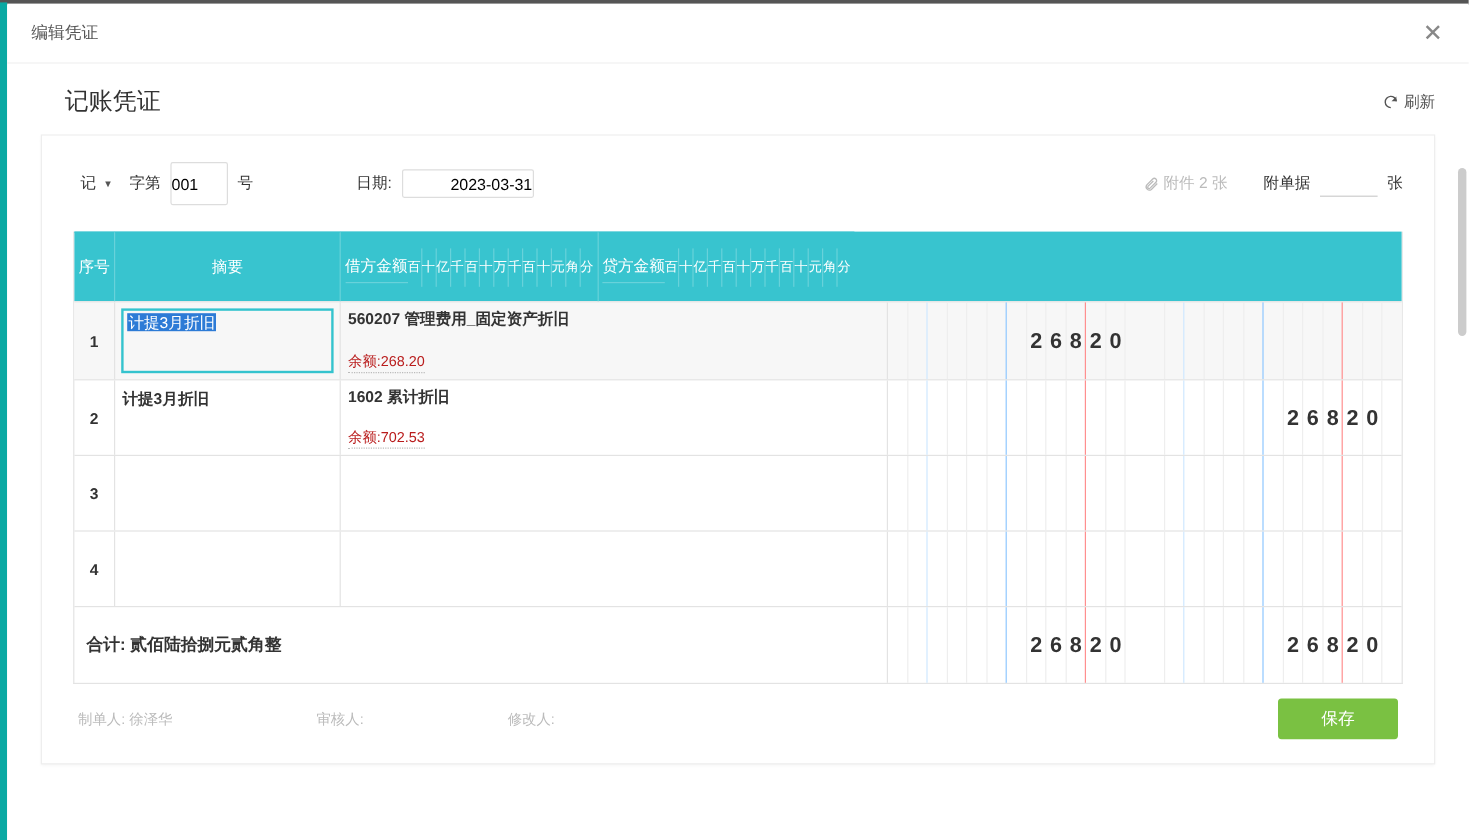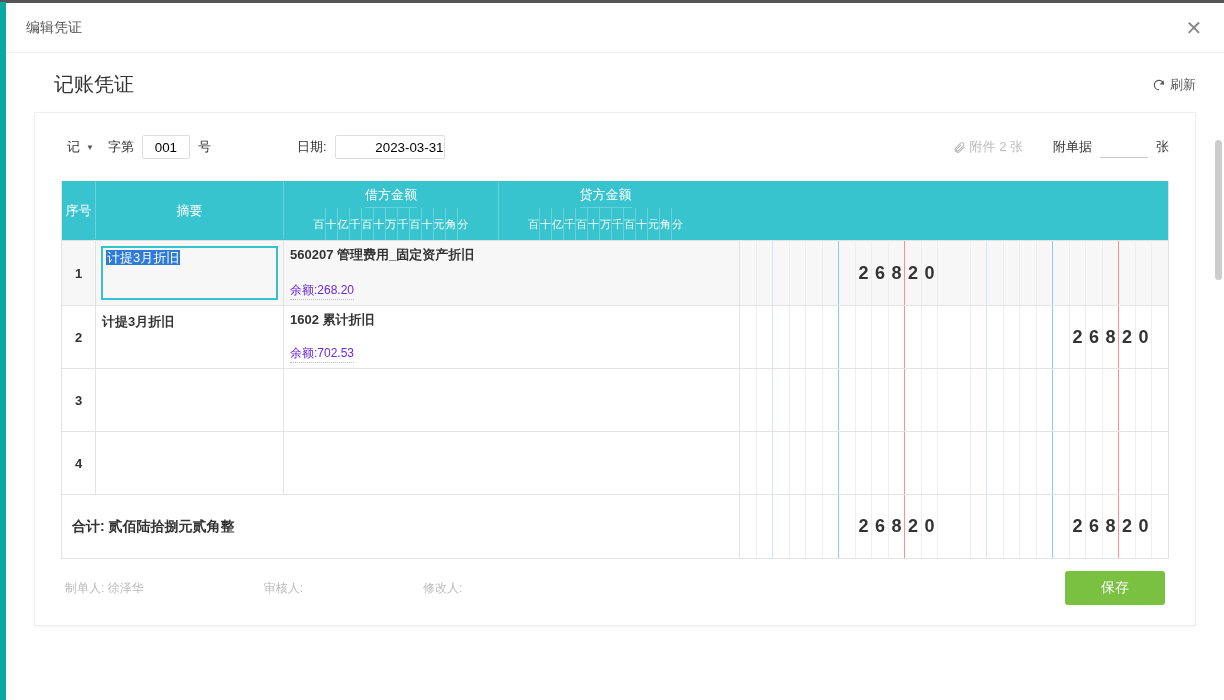--- a/index.html
+++ b/index.html
@@ -24,46 +24,46 @@
 .refresh { color:#555; font-size:13px; cursor:pointer; display:flex; align-items:center; gap:4px;}
 .refresh svg { width:14px; height:14px; }
 
 .card { border:1px solid #eee; box-shadow:0 1px 3px rgba(0,0,0,0.05); padding:22px 26px 20px 26px; }
 
 
 .ctrl-row { display:flex; align-items:center; gap:8px; margin-bottom:22px; font-size:13px;}
 .ctrl-row .spacer { flex:1; }
 .sel { display:inline-flex; align-items:center; gap:6px; padding:2px 6px; cursor:pointer;}
 .sel .tri { font-size:8px; color:#555;}
-.num-input { width:48px; height:24px; border:1px solid #ddd; text-align:center; border-radius:2px;}
+.num-input { width:48px; height:36px; border:1px solid #ddd; border-radius:2px;}
 .date-input { width:110px; height:24px; border:1px solid #ddd; text-align:right; border-radius:2px; background:#fff;}
 .attach { color:#bbb; display:inline-flex; align-items:center; gap:4px;}
 .attach svg{width:13px;height:13px;}
 .attach-count-input { width:48px; height:22px; border:none; border-bottom:1px solid #ccc;}
 
 
 .vtable { border:1px solid #e3e3e3; border-top:none; }
 .thead { display:flex; background:#38c4cf; color:#fff; font-size:13px; }
 .th { border-top:1px solid #38c4cf; display:flex; align-items:center; justify-content:center; }
 .th-seq { width:34px; height:58px; border-right:1px solid #68d2da;}
 .th-abs { width:188px; height:58px; border-right:1px solid #68d2da;}
 .th-acct{ flex:1; height:58px; min-width:200px; border-right:1px solid #68d2da;}
-.th-amt { width:214px; display:flex; flex-direction:column;}
+.th-amt { width:214px; display:flex; }
 .th-amt .upper{ height:26px; display:flex; align-items:center; justify-content:center; border-bottom:1px solid #68d2da;}
 .th-amt .lower{ height:32px; display:flex; }
 .th-amt .lower span{ flex:1; display:flex; align-items:center; justify-content:center; border-left:1px solid #68d2da; font-size:11px;}
 .th-amt .lower span:first-child{border-left:none;}
 .th-amt + .th-amt { border-left:1px solid #68d2da;}
 
 .tbody-row { display:flex; border-top:1px solid #e3e3e3; min-height:63px; }
 .c-seq { width:34px; display:flex; align-items:center; justify-content:center; font-weight:bold; border-right:1px solid #e3e3e3;}
 .c-abs { width:188px; border-right:1px solid #e3e3e3; padding:5px;}
 .c-acct{ flex:1; min-width:200px; border-right:1px solid #e3e3e3; padding:5px 6px; display:flex; flex-direction:column; justify-content:space-between;}
 .c-acct .acct-name{font-size:13px; font-weight:bold;}
-.c-acct .balance{ color:#6d28d9; font-size:12px; border-bottom:1px dotted #bbb; align-self:flex-start; margin-top:14px;}
+.c-acct .balance{ color:#b91c1c; font-size:12px; border-bottom:1px dotted #bbb; align-self:flex-start; margin-top:14px;}
 .c-amt { width:214px; display:flex; }
 .c-amt .digit{ flex:1; border-left:1px solid #eee; display:flex; align-items:center; justify-content:center; font-size:18px; font-family: Arial, sans-serif; font-weight:600;}
 .c-amt .digit:first-child{border-left:none;}
 
 .c-amt .digit.d亿{border-left-color:#cfe8ff;}
 .c-amt .digit.d万{border-left-color:#8fc7ff;}
 .c-amt .digit.d元{border-left-color:#ff8f8f;}
 
 .row-active { background:#f7f7f7; }
 .abs-input { width:100%; height:54px; border:2px solid #34c3ce; outline:none; padding:1px 3px; font-size:13px; resize:none; font-family:inherit;}

